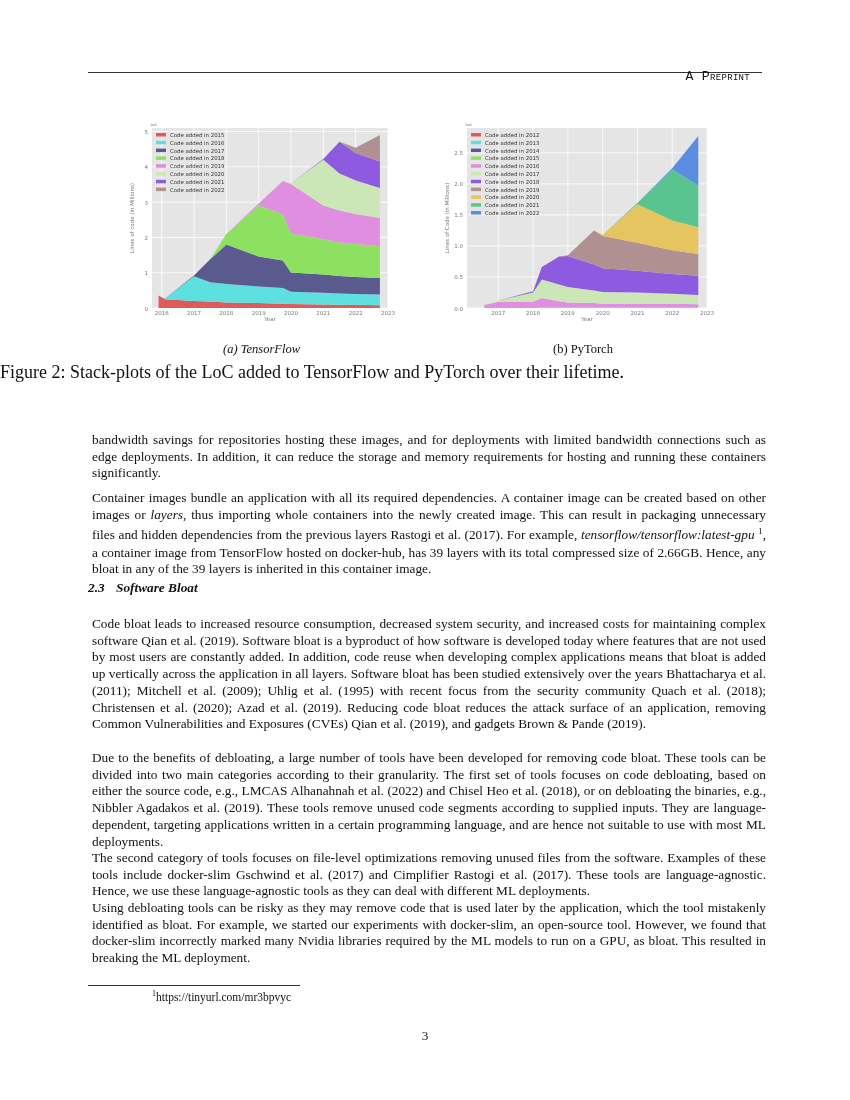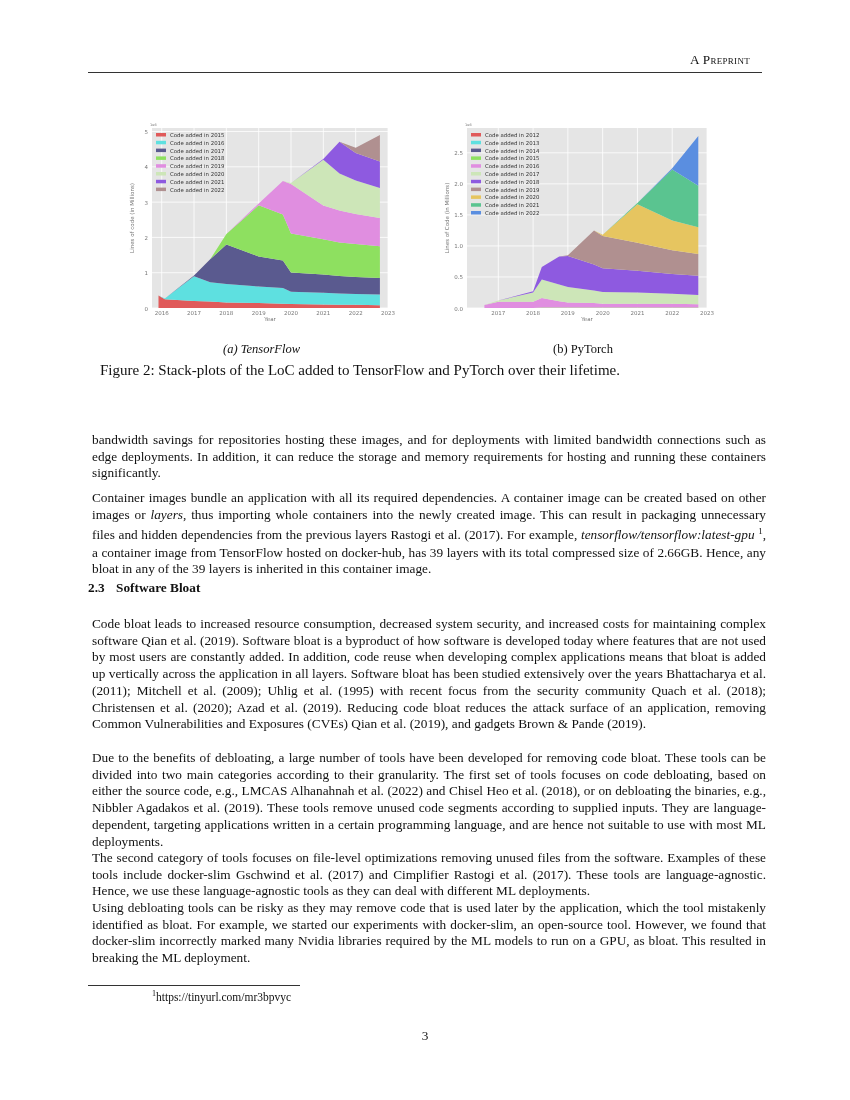--- a/index.html
+++ b/index.html
@@ -1,26 +1,26 @@
 <!DOCTYPE html>
 <html><head>
 <meta charset="utf-8">
 <style>
   html, body { margin: 0; padding: 0; background: #ffffff; }
   body { width: 850px; height: 1100px; position: relative; font-family: "Liberation Serif", serif; color: #111; overflow: hidden; }
   .header { position: absolute; left: 88px; top: 50px; width: 674px; height: 22px; border-bottom: 1px solid #333; }
   .header .title { position: absolute; left: 176px; top: 2px; font-size: 13.2px; }
-  .header .preprint { position: absolute; right: 12px; top: 2px; font-size: 13.2px; font-variant: small-caps; letter-spacing: 0.3px; }
+  .header .preprint { position: absolute; right: 12px; top: 19px; font-size: 13.2px; font-variant: small-caps; letter-spacing: 0.3px; font-family: Liberation Mono, monospace; }
   .chart { position: absolute; }
   .chart svg { display: block; }
   .subcap { position: absolute; font-size: 12.5px; top: 342px; }
-  .figcap { position: absolute; top: 362px; left: 0; width: 720px; text-align: center; font-size: 15px; }
+  .figcap { position: absolute; top: 362px; left: 0; width: 720px; text-align: left; font-size: 18px; }
   .para { position: absolute; left: 88px; width: 674px; font-size: 13.3px; line-height: 16.7px; text-align: justify; margin: 4px; }
   .para i { font-style: italic; }
-  .section { position: absolute; left: 88px; top: 580px; font-size: 13.3px; font-weight: bold; }
+  .section { position: absolute; left: 88px; top: 580px; font-size: 13.3px; font-weight: bold; font-style: italic; }
   .section .num { display: inline-block; width: 28px; }
   .fn-rule { position: absolute; left: 88px; top: 985px; width: 212px; border-top: 1px solid #333; }
   .footnote { position: absolute; left: 116px; top: 989px; font-size: 11.5px; margin-left: 36px; }
   .footnote sup { font-size: 8px; }
   .pagenum { position: absolute; left: 0; width: 850px; top: 1028px; text-align: center; font-size: 13.3px; }
   sup { font-size: 9px; }
   .svgtext { font-family: "DejaVu Sans", sans-serif; fill: #777; }
   .legtext { font-family: "DejaVu Sans", sans-serif; fill: #333; }
 </style>
 </head>

